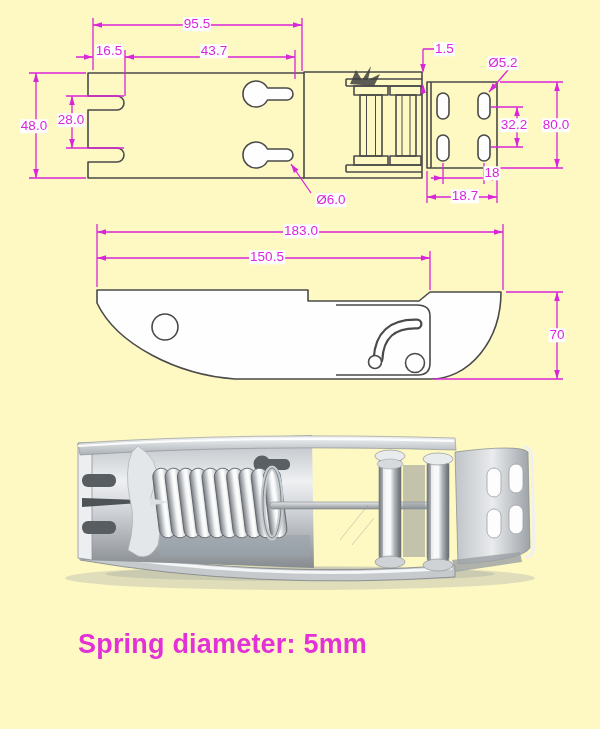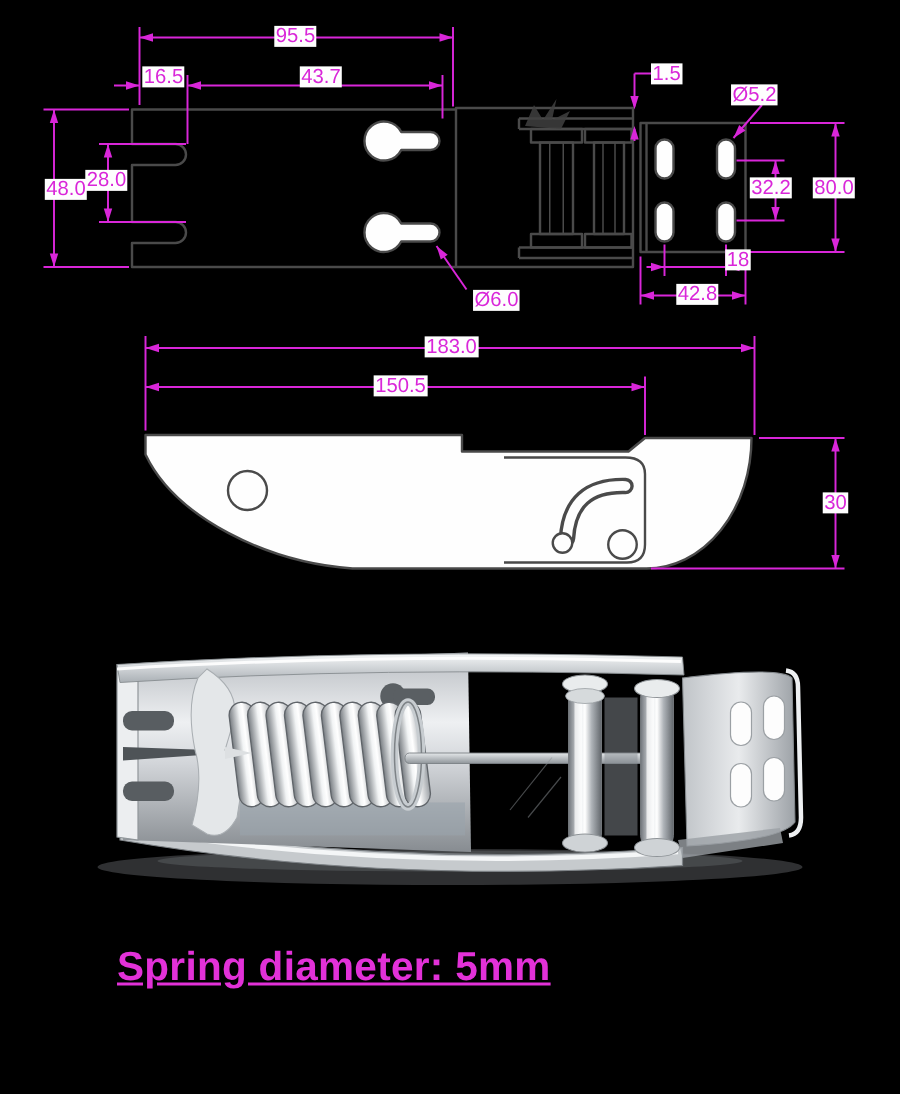--- a/index.html
+++ b/index.html
@@ -1,29 +1,29 @@
 <!DOCTYPE html>
 <html><head>
 <meta charset="utf-8">
 <style>
   html,body{margin:0;padding:0;}
   .canvas{
-    position:relative;width:600px;height:729px;background:#000000;
+    position:relative;width:600px;height:729px;background:#fef9c3;
     font-family:"Liberation Sans",sans-serif;overflow:hidden;
   }
   .canvas svg{position:absolute;left:0;top:0;}
   .dim-label{
     position:absolute;transform:translate(-50%,-50%);
     font-size:13.5px;font-weight:500;line-height:1;color:#d926d9;
     background:#fefefe;padding:0 1px;white-space:nowrap;z-index:3;
   }
   .dim-label.left-anchor{transform:translate(0,-50%);}
   .caption{
     position:absolute;left:78px;top:629px;font-size:27px;font-weight:600;
-    color:#e231d8;letter-spacing:.2px;white-space:nowrap;z-index:3;text-decoration:underline;
+    color:#e231d8;letter-spacing:.2px;white-space:nowrap;z-index:3;
   }
 </style>
 </head>
 <body>
 
 <div class="canvas">
 
 <svg width="600" height="729" viewBox="0 0 600 729">
   <defs>
     <linearGradient id="gBody" x1="0" y1="0" x2="0" y2="1">
@@ -217,26 +217,26 @@
     <path d="M 452,560 L 520,552 L 522,562 L 455,572 Z" fill="#9ba0a5" opacity=".8"></path>
     <path d="M 340,540 L 368,505 M 352,545 L 374,518" stroke="#8b9094" stroke-width=".8" opacity=".5"></path>
   </g>
 </svg>
 
 <div class="dim-label" style="left:197px;top:24px">95.5</div>
 <div class="dim-label" style="left:109px;top:51px">16.5</div>
 <div class="dim-label" style="left:214px;top:51px">43.7</div>
 <div class="dim-label left-anchor" style="left:434px;top:49px">1.5</div>
 <div class="dim-label" style="left:503px;top:63px">Ø5.2</div>
-<div class="dim-label" style="left:44px;top:126px">48.0</div>
+<div class="dim-label" style="left:34px;top:126px">48.0</div>
 <div class="dim-label" style="left:71px;top:120px">28.0</div>
 <div class="dim-label" style="left:514px;top:125px">32.2</div>
 <div class="dim-label" style="left:556px;top:125px">80.0</div>
 <div class="dim-label" style="left:331px;top:200px">Ø6.0</div>
 <div class="dim-label" style="left:492px;top:173px">18</div>
-<div class="dim-label" style="left:465px;top:196px">42.8</div>
+<div class="dim-label" style="left:465px;top:196px">18.7</div>
 <div class="dim-label" style="left:301px;top:231px">183.0</div>
 <div class="dim-label" style="left:267px;top:257px">150.5</div>
-<div class="dim-label" style="left:557px;top:335px">30</div>
+<div class="dim-label" style="left:557px;top:335px">70</div>
 
 <div class="caption">Spring diameter: 5mm</div>
 
 </div>
 
 </body></html>

